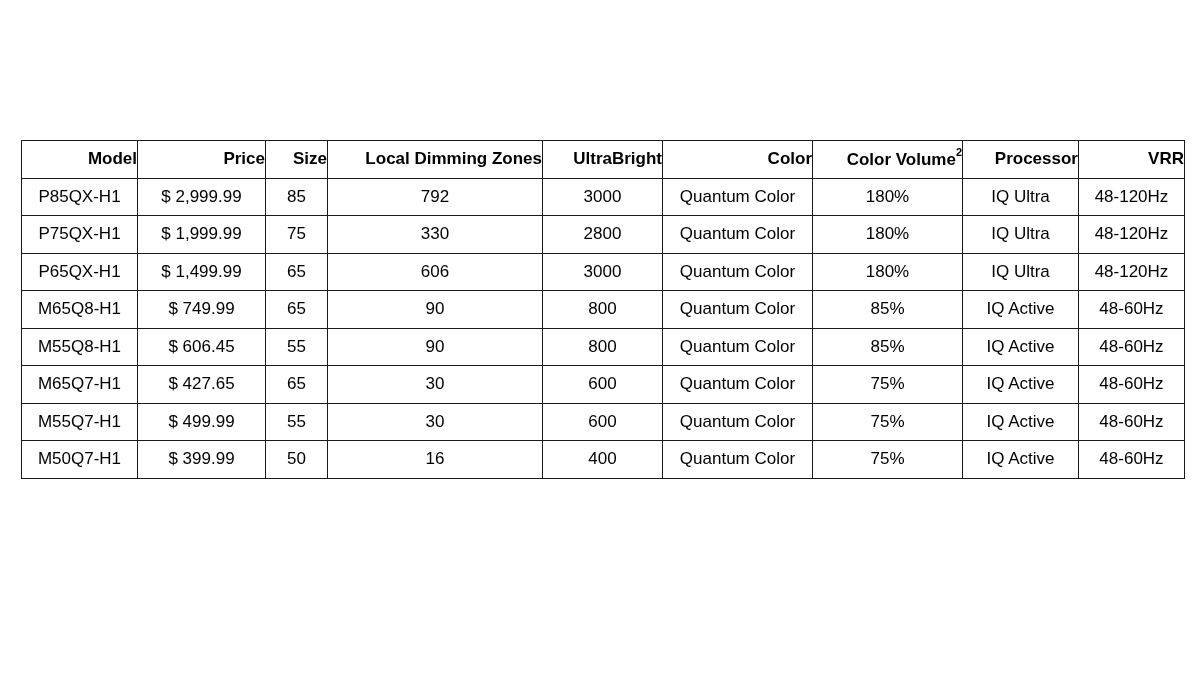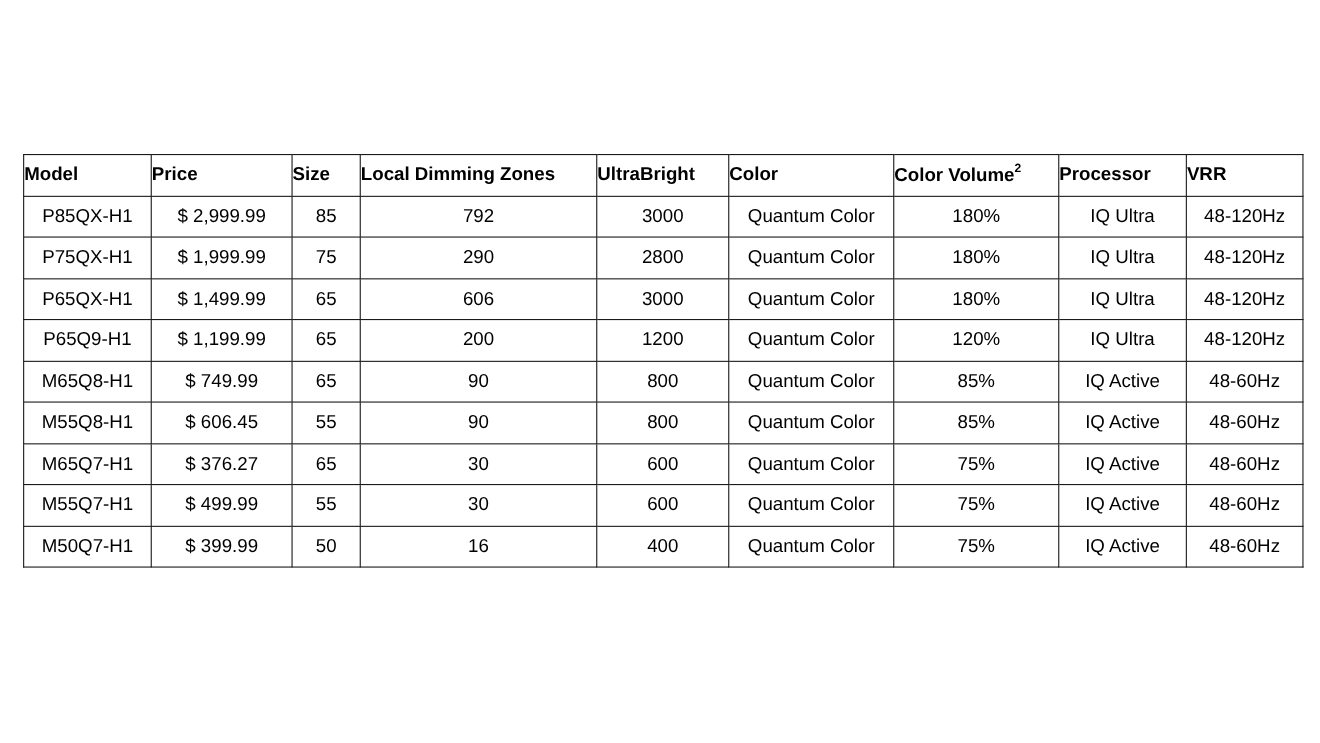--- a/index.html
+++ b/index.html
@@ -1,19 +1,19 @@
 <!DOCTYPE html>
 <html><head>
 <meta charset="utf-8">
 <style>
   html, body { margin:0; padding:0; background:#ffffff; }
   body { width:1200px; height:675px; position:relative; overflow:hidden; font-family:"Liberation Sans", sans-serif; color:#000; }
   table.spec { position:absolute; left:21px; top:140px; border-collapse:collapse; table-layout:fixed; }
   table.spec td, table.spec th { border:1.5px solid #1a1a1a; height:36.5px; padding:0; font-size:17px; white-space:nowrap; }
-  table.spec th { font-weight:bold; text-align:left; }
+  table.spec th { font-weight:bold; text-align:right; }
   table.spec td { text-align:center; }
   td.left { text-align:left; padding-left:14px;margin-top:48px; }
   td.price { text-align:left; padding-left:13px; white-space:pre; }
   sup { font-size:11px; position:relative; top:-2px; }
 </style>
 </head>
 <body>
 
 <table class="spec">
   <colgroup>
@@ -49,46 +49,35 @@
         <td>3000</td>
         <td>Quantum Color</td>
         <td>180%</td>
         <td>IQ Ultra</td>
         <td>48-120Hz</td>
       </tr>
       <tr>
         <td class="left">P75QX-H1</td>
         <td class="price">$ 1,999.99</td>
         <td class="left">75</td>
-        <td>290</td>
+        <td>330</td>
         <td>2800</td>
         <td>Quantum Color</td>
         <td>180%</td>
         <td>IQ Ultra</td>
         <td>48-120Hz</td>
       </tr>
       <tr>
         <td class="left">P65QX-H1</td>
         <td class="price">$ 1,499.99</td>
         <td class="left">65</td>
         <td>606</td>
         <td>3000</td>
         <td>Quantum Color</td>
         <td>180%</td>
-        <td>IQ Ultra</td>
-        <td>48-120Hz</td>
-      </tr>
-      <tr>
-        <td class="left">P65Q9-H1</td>
-        <td class="price">$ 1,199.99</td>
-        <td class="left">65</td>
-        <td>200</td>
-        <td>1200</td>
-        <td>Quantum Color</td>
-        <td>120%</td>
         <td>IQ Ultra</td>
         <td>48-120Hz</td>
       </tr>
       <tr>
         <td class="left">M65Q8-H1</td>
         <td class="price">$  749.99</td>
         <td class="left">65</td>
         <td>90</td>
         <td>800</td>
         <td>Quantum Color</td>
@@ -102,21 +91,21 @@
         <td class="left">55</td>
         <td>90</td>
         <td>800</td>
         <td>Quantum Color</td>
         <td>85%</td>
         <td>IQ Active</td>
         <td>48-60Hz</td>
       </tr>
       <tr>
         <td class="left">M65Q7-H1</td>
-        <td class="price">$  376.27</td>
+        <td class="price">$  427.65</td>
         <td class="left">65</td>
         <td>30</td>
         <td>600</td>
         <td>Quantum Color</td>
         <td>75%</td>
         <td>IQ Active</td>
         <td>48-60Hz</td>
       </tr>
       <tr>
         <td class="left">M55Q7-H1</td>

